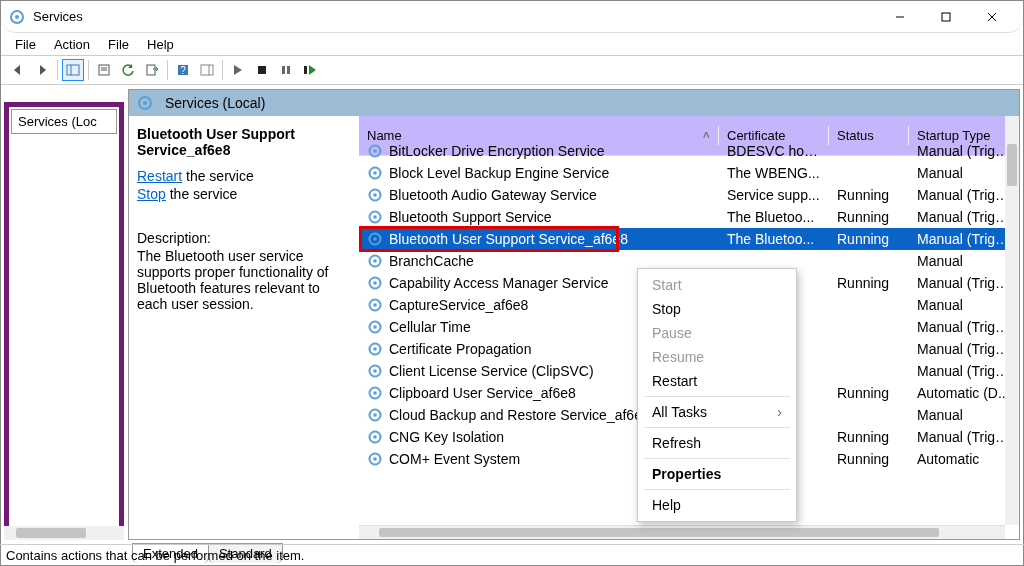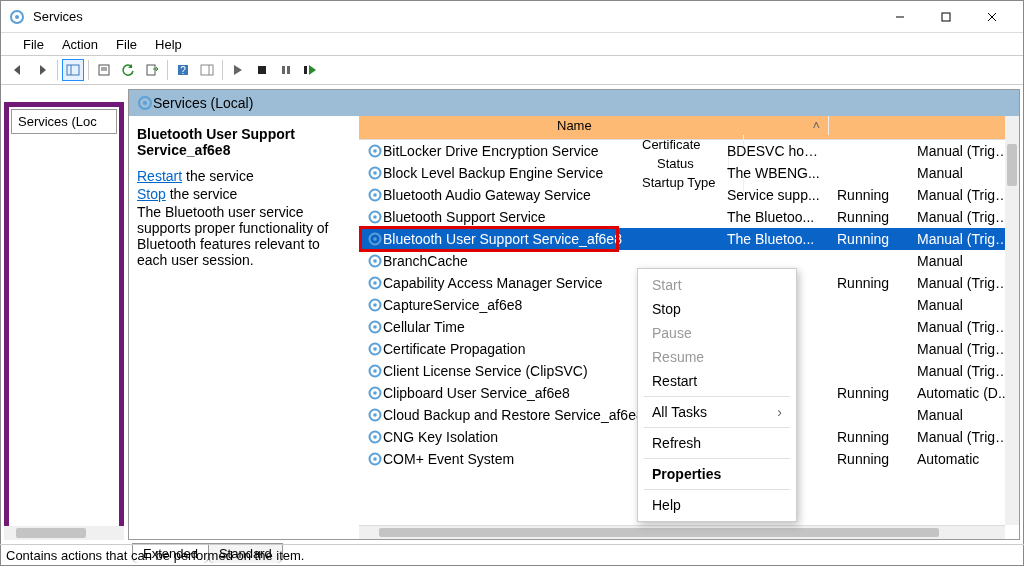--- a/index.html
+++ b/index.html
@@ -1,62 +1,62 @@
 <!DOCTYPE html>
 <html><head>
 <meta charset="utf-8">
 <style>
   * { margin: 0; padding: 0; box-sizing: border-box; font-family: "Segoe UI", Arial, sans-serif; }
   body { width: 1024px; height: 566px; background: #fff; overflow: hidden; font-size: 13px; color: #000; border: 1px solid #888; }
 
   
-  .titlebar { height: 32px; display: flex; align-items: center; padding: 0 8px; border-bottom: 1px solid #ddd; }
+  .titlebar { height: 32px; display: flex; align-items: center; padding: 0 8px; border-bottom: 1px solid #ddd; border-radius: 15px; }
   .titlebar .app-icon { width: 16px; height: 16px; margin-right: 8px; }
   .titlebar .title { flex: 1; font-size: 13px; }
   .win-controls { display: flex; }
   .win-btn { width: 46px; height: 30px; display: flex; align-items: center; justify-content: center; }
   .win-btn svg { width: 10px; height: 10px; }
 
   
-  .menubar { height: 22px; display: flex; align-items: center; padding: 0 14px; gap: 2px; font-size: 13px; }
+  .menubar { height: 22px; display: flex; align-items: center; padding: 0 6px; gap: 2px; font-size: 13px; }
   .menubar .menu-item { padding: 2px 8px; cursor: default; }
 
   
   .toolbar { height: 30px; display: flex; align-items: center; padding: 0 6px; gap: 2px; border-top: 1px solid #ccc; border-bottom: 1px solid #ccc; background: #fff; }
   .toolbar .tb-btn { width: 22px; height: 22px; display: flex; align-items: center; justify-content: center; border: 1px solid transparent; }
   .toolbar .tb-sep { width: 1px; height: 20px; background: #ccc; margin: 0 2px; }
   .toolbar .active-frame { border: 1px solid #1e90ff; background: #e6f0ff; }
 
   
   .body-area { position: absolute; top: 85px; left: 0; right: 0; bottom: 22px; display: flex; }
   .left-tree { width: 120px; border: 5px solid #701a75; margin: 17px 2px 4px 4px; background: #fff; overflow: hidden; }
   .tree-node { padding: 4px 6px; border: 1px solid #999; background: #fff; font-size: 13px; white-space: nowrap; margin:2px;}
   .right-area { flex: 1; border: 1px solid #999; margin: 4px 4px 4px 2px; display: flex; flex-direction: column; overflow: hidden; position: relative; }
-  .right-header { background: #9dbdd6; height: 26px; display: flex; align-items: center; padding: 0 8px; gap: 0; font-size: 14px; }
+  .right-header { background: #9dbdd6; height: 26px; display: flex; align-items: center; padding: 0 8px; gap: 12px; font-size: 14px; }
 
   .panes { flex: 1; display: flex; overflow: hidden; position: relative; }
   .desc-pane { width: 230px; padding: 10px 10px 10px 8px; font-size: 14px; }
   .desc-pane .svc-name { font-weight: bold; margin-bottom: 10px; }
   .desc-pane a { color: #0066cc; text-decoration: underline; cursor: pointer; }
   .desc-pane .actions-line { margin-bottom: 2px; }
   .desc-pane .desc-title { margin-top: 28px; }
   .desc-pane .desc-body { margin-top: 2px; }
 
   .list-pane { flex: 1; position: relative; overflow: hidden; }
-  .list-header { display: flex; border-bottom: 1px solid #ddd; height: 24px; align-items: center; font-size: 13px; background: #fdba74; flex-direction: column; }
+  .list-header { display: flex; border-bottom: 1px solid #ddd; height: 40px; align-items: center; font-size: 13px; background: #c4b5fd; }
   .list-header .col { padding: 2px 8px; border-right: 1px solid #eee; }
   .col-name { flex: 1; min-width: 280px; display:flex; align-items:center; gap:4px;}
   .col-desc { width: 110px; }
   .col-status { width: 80px; }
   .col-startup { width: 110px; }
 
   .list-rows { position: absolute; top: 24px; left: 0; right: 0; bottom: 14px; overflow: hidden; }
   .row { display: flex; height: 22px; align-items: center; font-size: 14px; }
   .row .col { padding: 0 8px; white-space: nowrap; overflow: hidden; text-overflow: ellipsis; }
-  .row .col-name { display: flex; align-items: center; gap: 0; }
+  .row .col-name { display: flex; align-items: center; gap: 6px; }
   .row.selected { background: #0a64c8; color: #fff; }
   .gear-icon { width: 16px; height: 16px; flex-shrink: 0; }
   .row-highlight-box { border: 3px solid #e00000; position: absolute; pointer-events: none; }
 
   .h-scrollbar { position: absolute; left: 0; right: 14px; bottom: 0; height: 14px; background: #f0f0f0; border-top: 1px solid #ddd; }
   .h-thumb { position: absolute; left: 20px; width: 560px; top: 2px; bottom: 2px; background: #c4c4c4; border-radius: 2px; }
   .v-scrollbar { position: absolute; top: 0; right: 0; bottom: 14px; width: 14px; background: #f0f0f0; }
   .v-thumb { position: absolute; top: 28px; height: 42px; left: 2px; right: 2px; background: #c4c4c4; border-radius: 2px; }
 
   .tabs { position: absolute; left: 132px; bottom: 3px; display: flex; font-size: 13px; }
@@ -200,20 +200,21 @@
           <circle cx="8" cy="8" r="2" fill="#5aa0d8"></circle>
         </svg>
       <span>Services (Local)</span>
     </div>
 
     <div class="panes">
       <div class="desc-pane">
         <div class="svc-name">Bluetooth User Support Service_af6e8</div>
         <div class="actions-line"><a>Restart</a><span> the service</span></div>
         <div class="actions-line"><a>Stop</a><span> the service</span></div>
+        <div class="desc-title">Description:</div>
         <div class="desc-body">The Bluetooth user service supports proper functionality of Bluetooth features relevant to each user session.</div>
       </div>
 
       <div class="list-pane">
         <div class="list-header">
           <div class="col col-name">
               <span>Name</span>
               <span style="margin-left:auto;color:#666;">˄</span>
             </div>
           <div class="col col-desc">Certificate</div>

